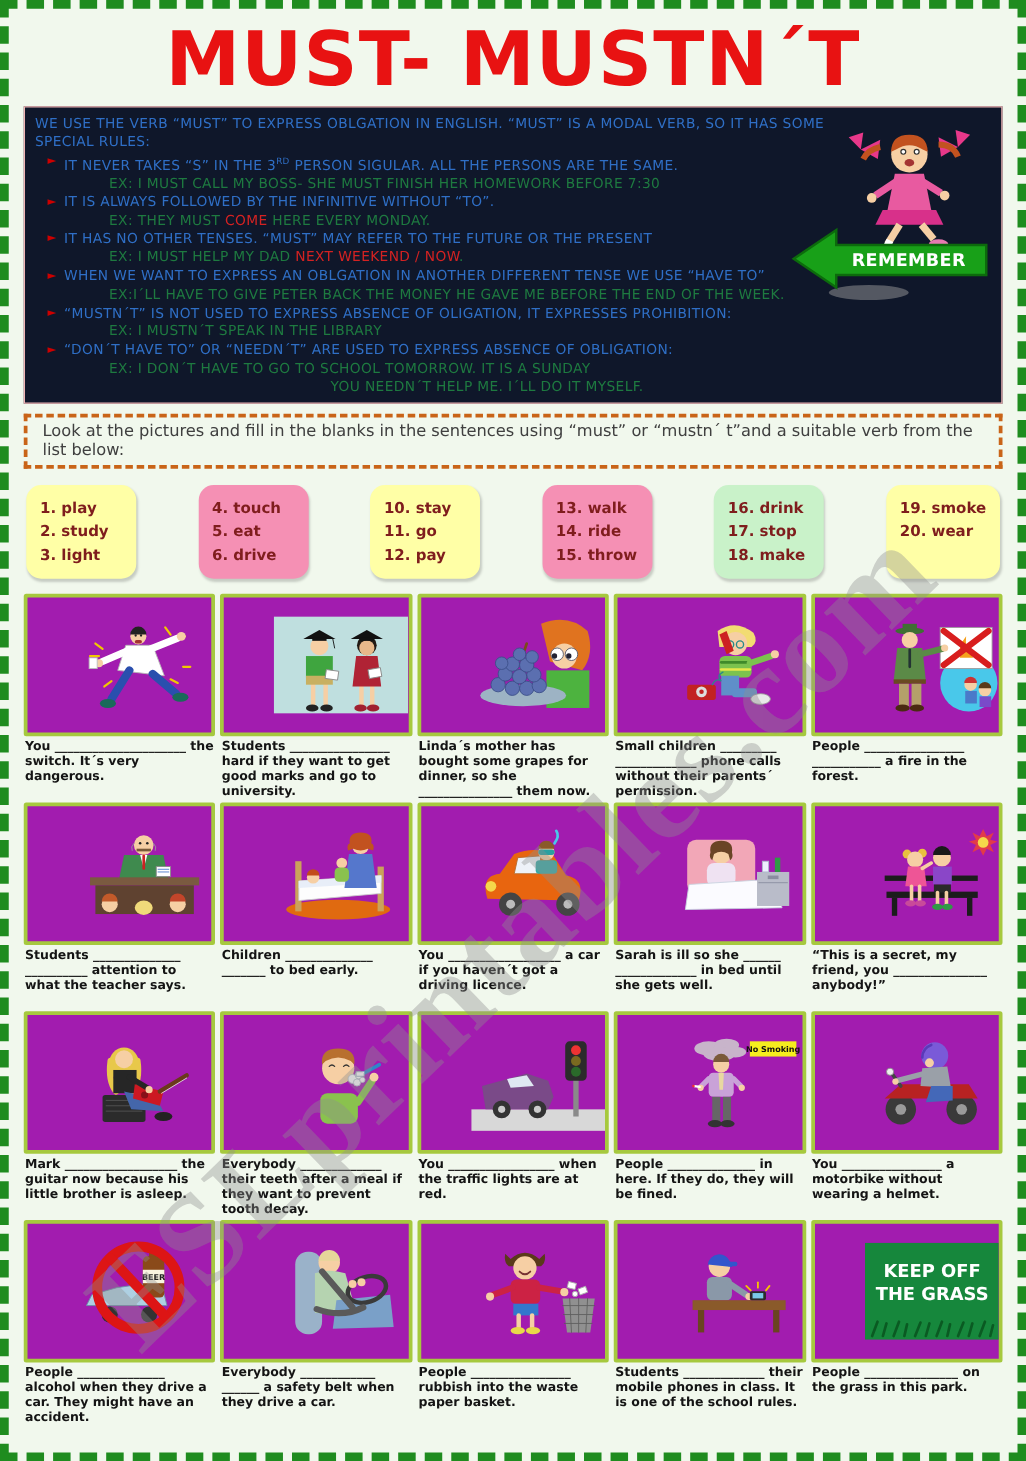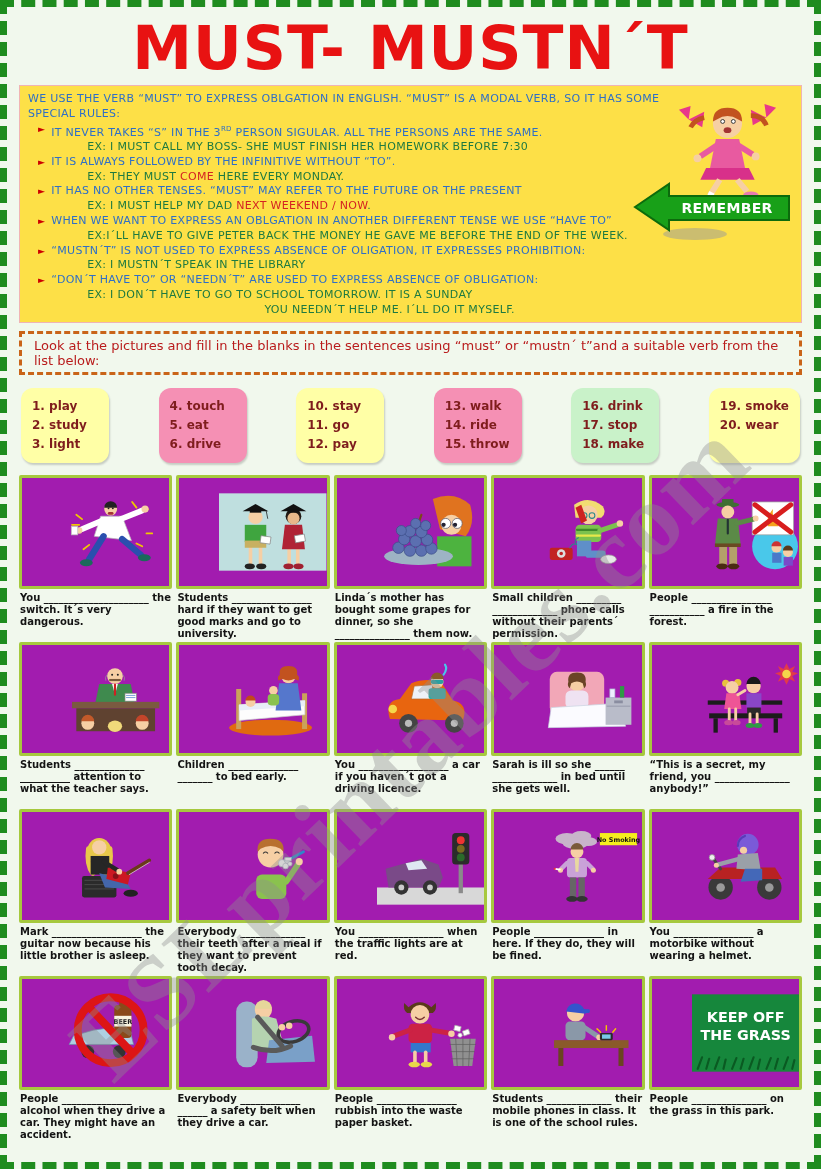--- a/index.html
+++ b/index.html
@@ -3,36 +3,36 @@
 <meta charset="utf-8">
 <style>
   html,body{margin:0;padding:0;background:#fff;}
   .page{position:relative;width:821px;height:1169px;box-sizing:border-box;
     background:#f1f8ed;border:7px dashed #1f8c1f;padding:8px 12px 6px;
     font-family:"DejaVu Sans",sans-serif;overflow:hidden;}
   
   .title{margin:0 0 4px;text-align:center;color:#e81212;font-size:60px;line-height:66px;
     font-weight:900;letter-spacing:1px;white-space:nowrap;}
   
-  .rules{position:relative;height:238px;box-sizing:border-box;background:#fde047;
+  .rules{position:relative;height:238px;box-sizing:border-box;background:#0f172a;
     border:1px solid #f0b4b4;padding:6px 8px;color:#2f6fc6;font-size:11px;line-height:14.8px;
     letter-spacing:.3px;font-weight:500;}
   .rules p{margin:0;max-width:648px;}
   .bullet{display:flex;max-width:648px;}
   .tri{color:#cc0000;font-size:9px;line-height:14.8px;margin:0 6px 0 10px;flex:0 0 auto;}
   .bt{flex:1;}
   .ex{color:#1e7a40;margin-left:36px !important;}
   .ex2{margin-left:52px !important;text-align:center;}
   .red{color:#d42222;}
   sup{font-size:7px;}
   .girl{position:absolute;right:22px;top:12px;width:102px;height:112px;}
   .remember{position:absolute;right:10px;top:94px;width:158px;height:60px;}
   
   .instruction{margin-top:8px;height:44px;box-sizing:border-box;border:3px dashed #c96418;
-    padding:4px 12px;display:flex;align-items:center;color:#b91c1c;font-size:13px;}
+    padding:4px 12px;display:flex;align-items:center;color:#404040;font-size:13px;}
   
   .words{display:flex;justify-content:space-between;margin:13px 2px 0;}
   .wordbox{border-radius:12px;padding:9px 11px;min-width:88px;box-sizing:border-box;
     font-size:12px;font-weight:bold;color:#7f1d1d;line-height:19px;
     box-shadow:1px 2px 2px rgba(0,0,0,.18);}
   .yellow{background:#ffffa6;} .pink{background:#f590b4;} .green{background:#c9f2c9;}
   
   .grid{display:grid;grid-template-columns:repeat(5,1fr);column-gap:4px;row-gap:2px;margin-top:12px;}
   .imgbox{height:108px;background:#a21caf;border:3px solid #a6c93e;border-radius:2px;overflow:hidden;padding-left:40px;}
   .imgbox svg{width:100%;height:100%;display:block;}

